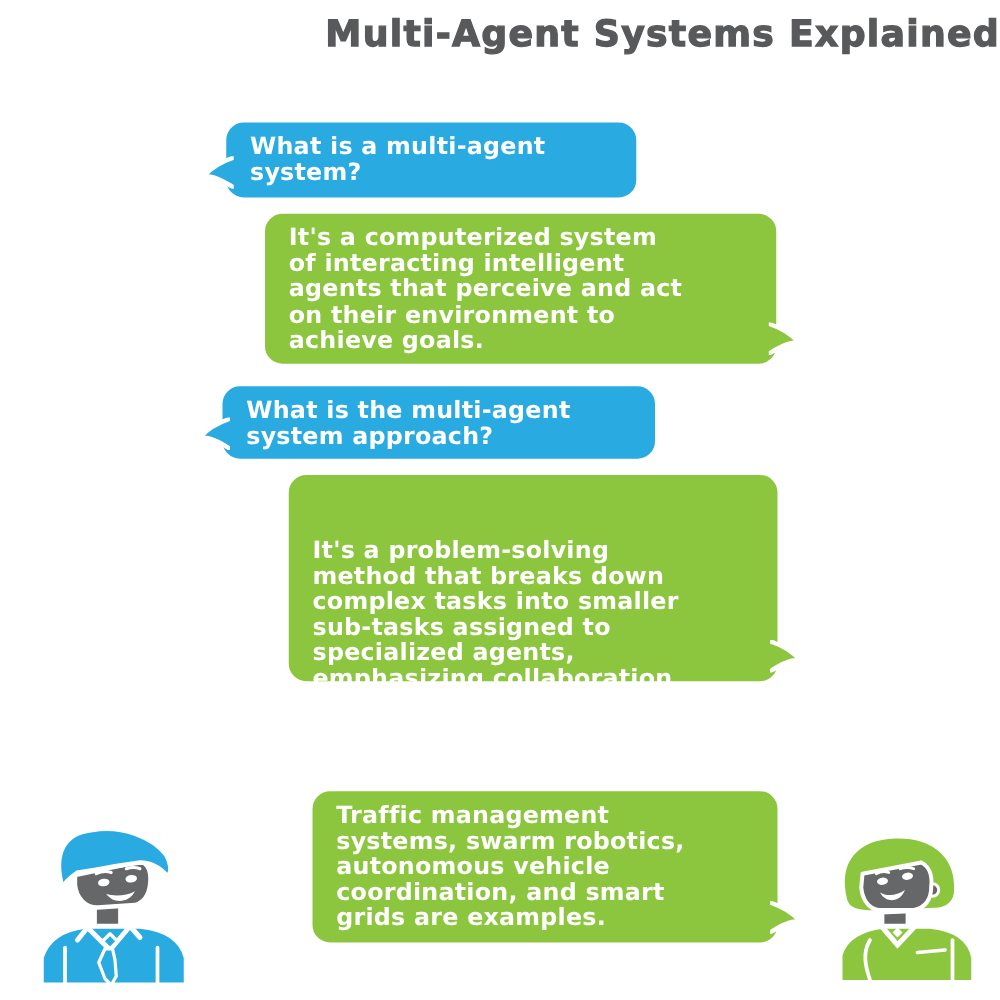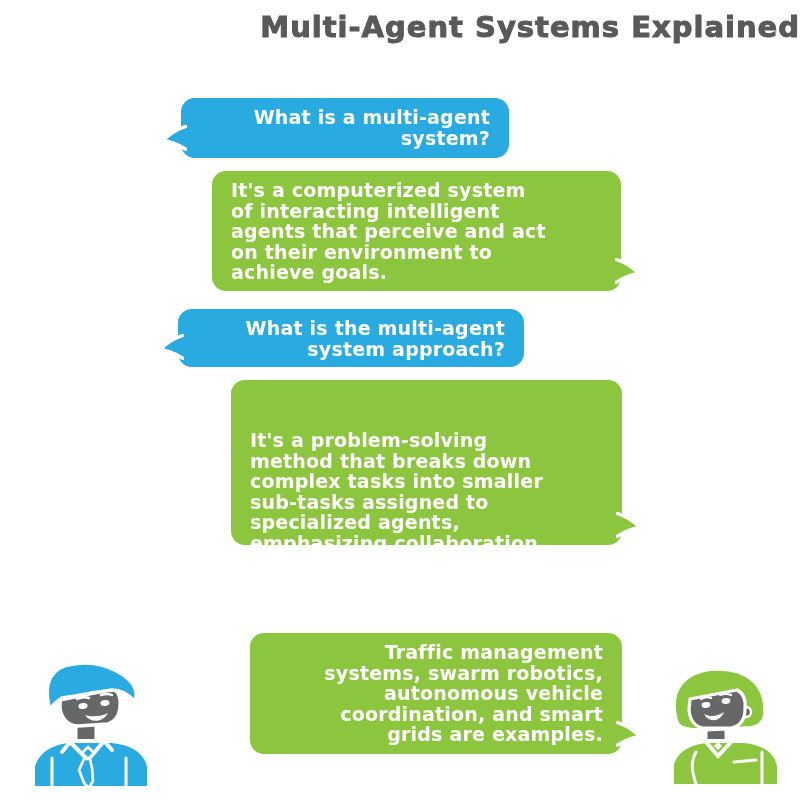--- a/index.html
+++ b/index.html
@@ -12,29 +12,29 @@
     font-size:29px;font-weight:bold;color:#58595B;letter-spacing:1px;
     -webkit-text-stroke:1px #58595B;
   }
   .bubble{
     position:absolute;box-sizing:border-box;border:4px solid #ffffff;border-radius:18px;
   }
   .bubble .txt{
     padding:9px 19px;color:#ffffff;font-weight:bold;font-size:19px;line-height:20.5px;
     letter-spacing:0.2px;white-space:pre-line;
   }
-  .q{background:#29ABE2;text-align:right;}
+  .q{background:#29ABE2;}
   .a{background:#8CC63F;}
   .b1{left:177px;top:94px;width:336px;height:68px;}
   .b2{left:208px;top:167px;width:417px;height:128px;}
   .b3{left:174px;top:305px;width:354px;height:66px;}
   .b4{left:227px;top:376px;width:399px;height:173px;}
   .b4 .txt{padding-top:11px;margin-top:39px;}
   .b5{left:174px;top:556px;width:387px;height:64px;}
-  .b6{left:246px;top:629px;width:380px;height:129px;text-align:right;}
+  .b6{left:246px;top:629px;width:380px;height:129px;}
   .tail{position:absolute;bottom:7px;width:26px;height:26px;}
   .tail-l{left:-20px;}
   .tail-r{right:-20px;}
   .q .tail .f{fill:#29ABE2;}
   .a .tail .f{fill:#8CC63F;}
   .tail .s{fill:none;stroke:#ffffff;stroke-width:3.5;stroke-linecap:round;}
   .avatar{position:absolute;}
   .av-man{left:28px;top:650px;}
   .av-woman{left:660px;top:655px;}
 </style>

